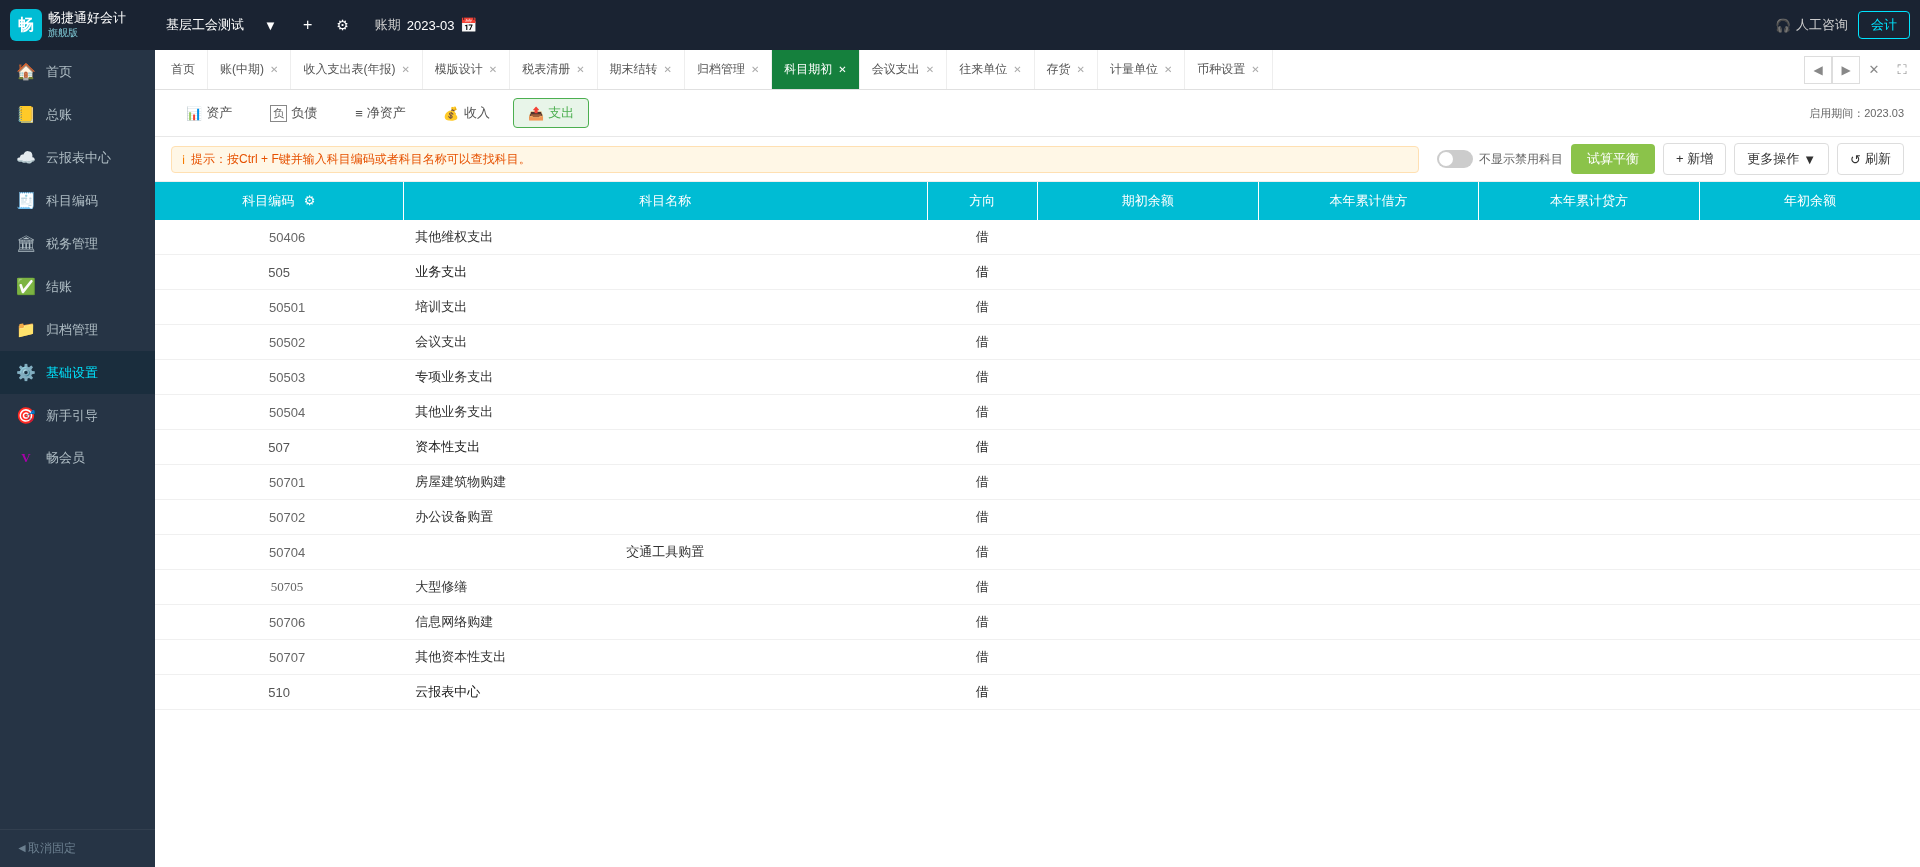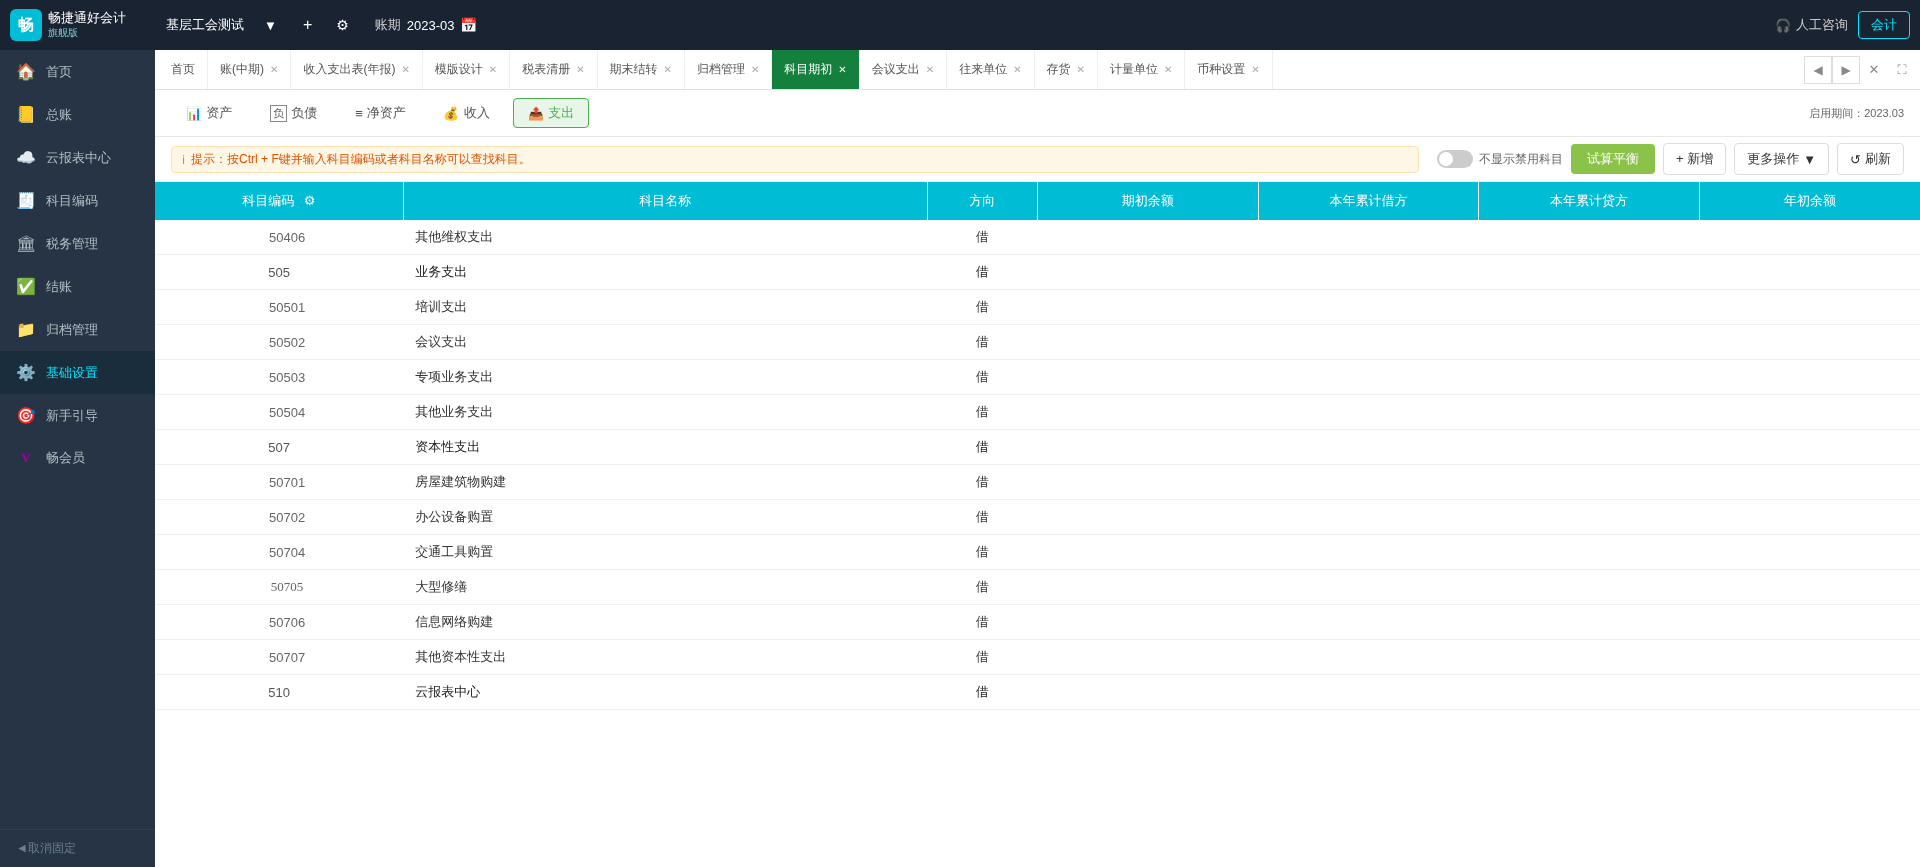--- a/index.html
+++ b/index.html
@@ -529,21 +529,21 @@
               <td style="padding-left: 28px;">50702</td>
               <td style="text-align: left;">办公设备购置</td>
               <td>借</td>
               <td></td>
               <td></td>
               <td></td>
               <td></td>
             </tr>
             <tr class="child-row">
               <td style="padding-left: 28px;">50704</td>
-              <td style="text-align: left;">交通工具购置</td>
+              <td style="text-align: center;">交通工具购置</td>
               <td>借</td>
               <td></td>
               <td></td>
               <td></td>
               <td></td>
             </tr>
             <tr class="child-row">
               <td style="padding-left: 28px; font-family: Liberation Serif, serif;">50705</td>
               <td style="text-align: left;">大型修缮</td>
               <td>借</td>

